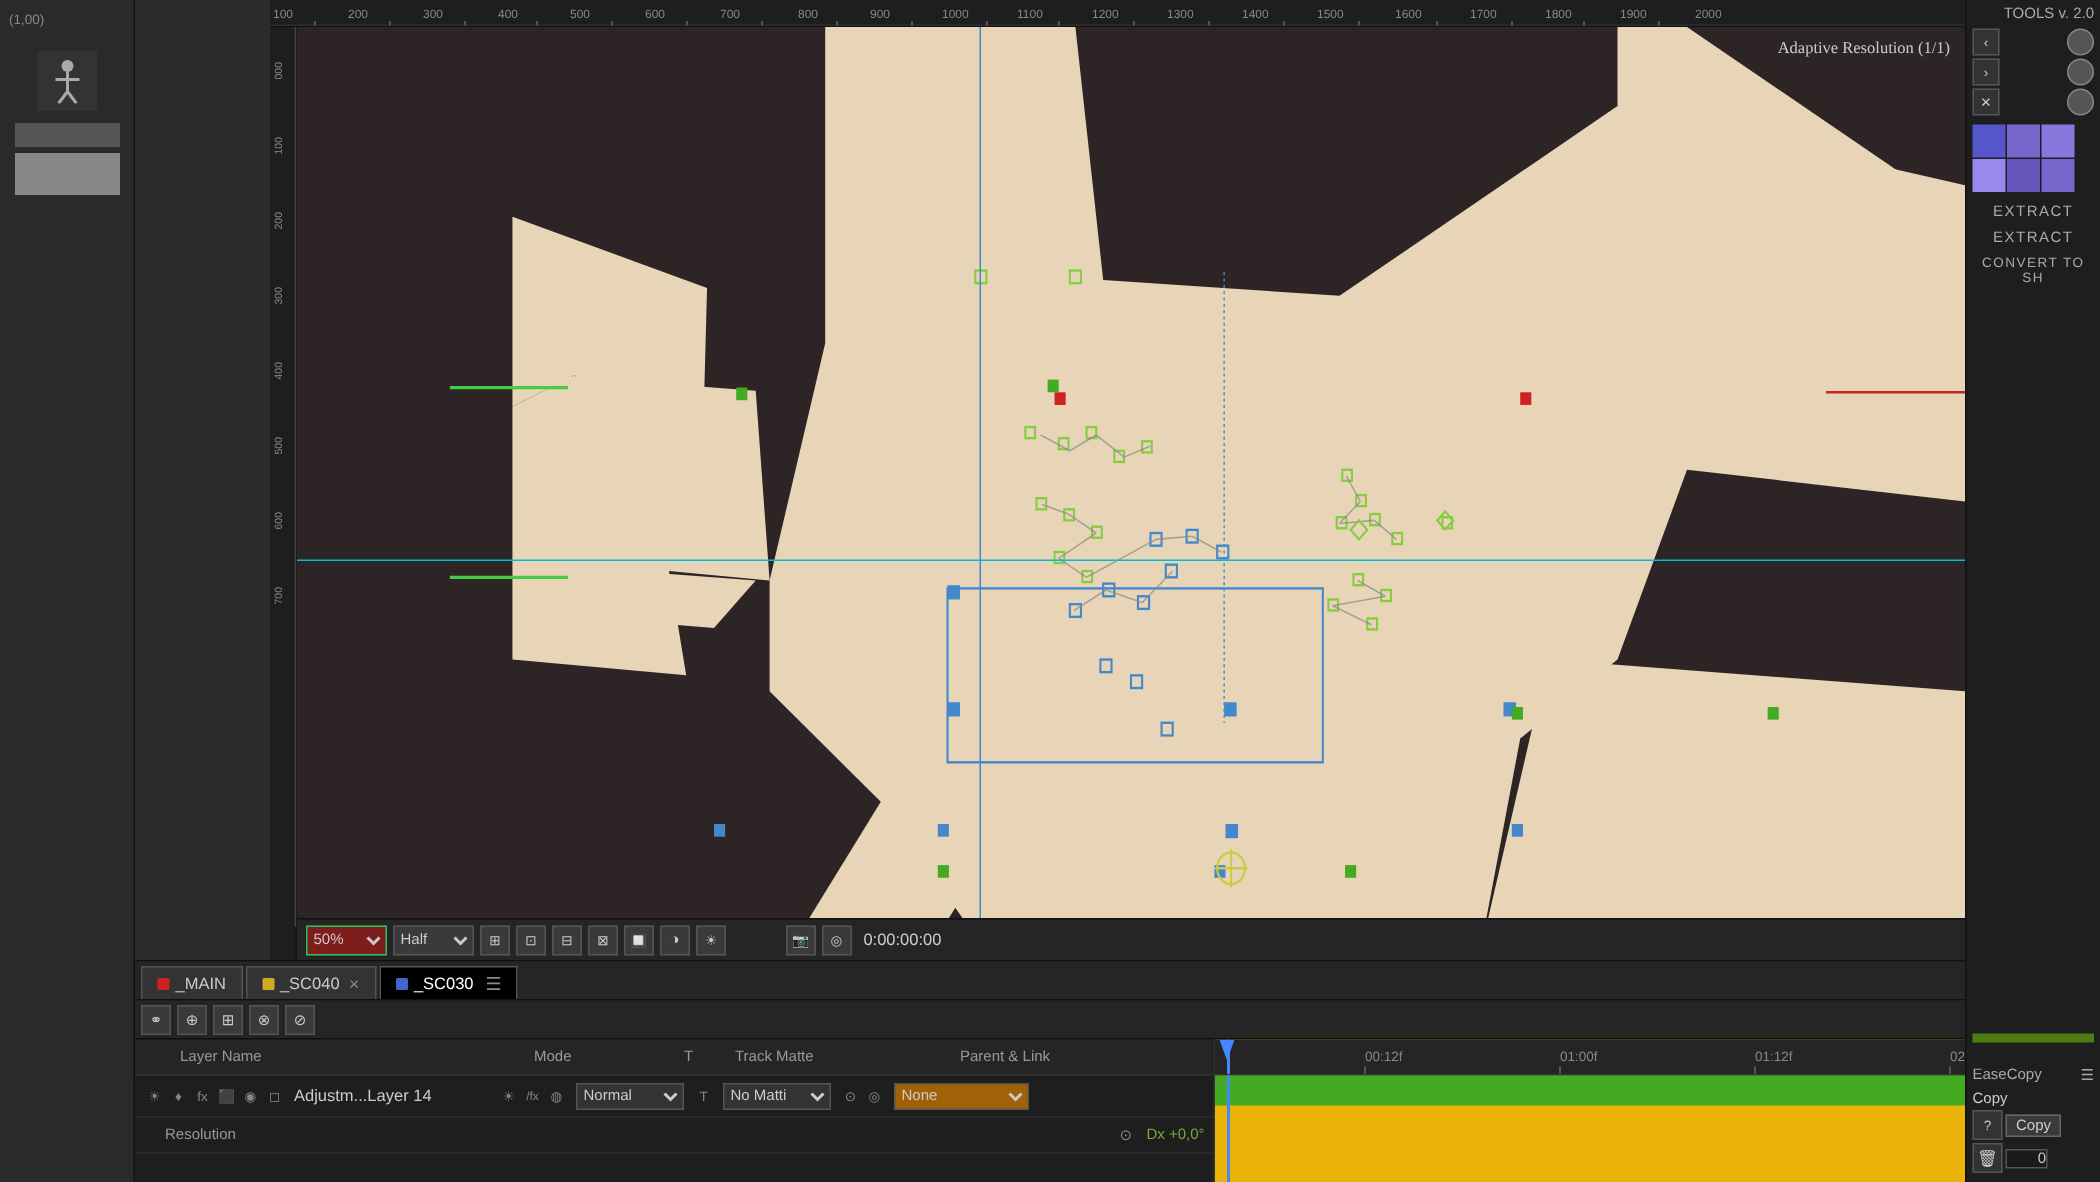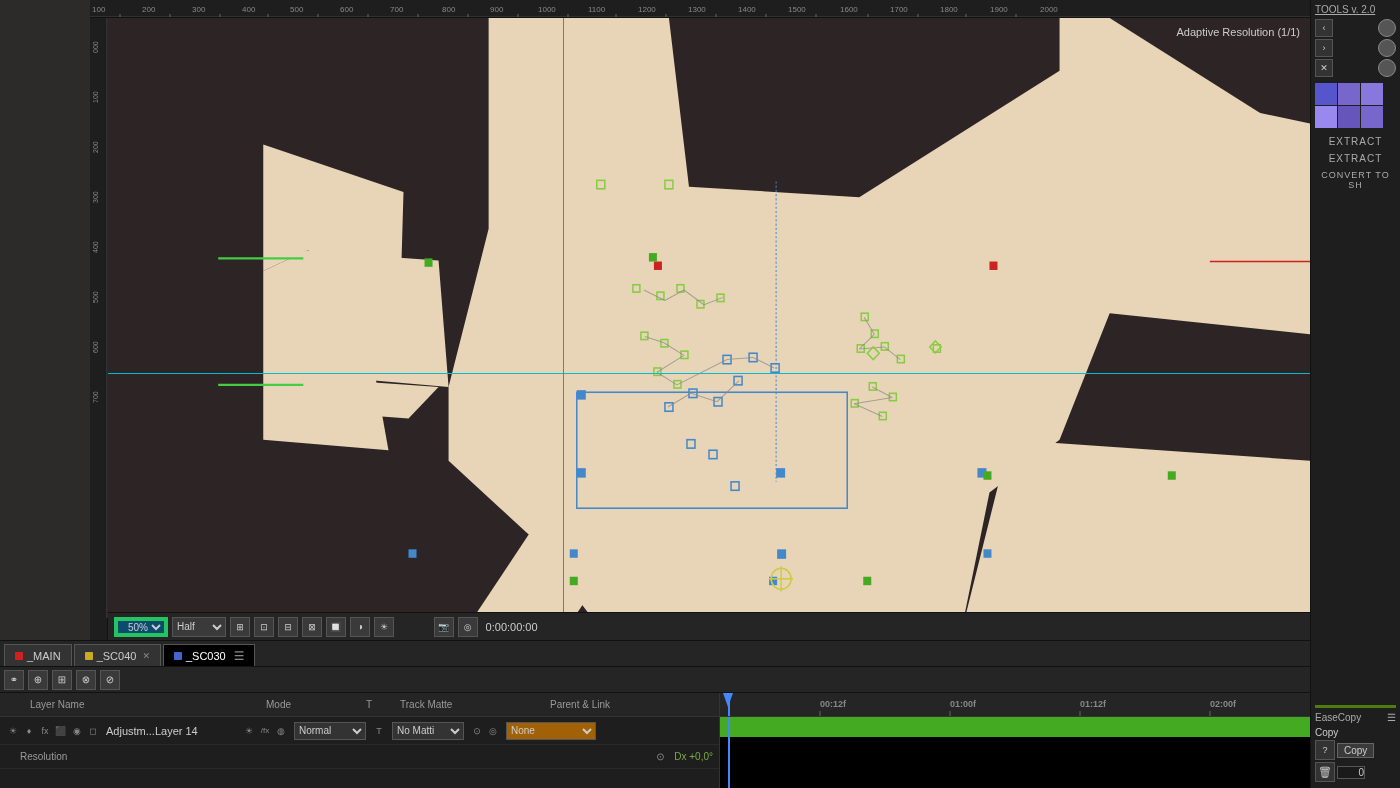--- a/index.html
+++ b/index.html
@@ -121,33 +121,33 @@
     .right-panel {
       width: 90px;
       background: #1e1e1e;
       border-left: 1px solid #111;
       display: flex;
       flex-direction: column;
       padding: 4px;
       flex-shrink: 0;
     }
     .right-panel .tools-header {
-      font-size: 10px; color: #aaa; text-align: left; margin-bottom: 4px; text-decoration: underline;
+      font-size: 10px; color: #aaa; text-align: right; margin-bottom: 4px;
     }
     .rp-nav-row { display: flex; justify-content: space-between; margin-bottom: 2px; }
     .rp-btn { width: 18px; height: 18px; background: #333; border: 1px solid #555; color: #ccc; font-size: 9px; display: flex; align-items: center; justify-content: center; cursor: pointer; }
     .rp-circle { width: 18px; height: 18px; border-radius: 50%; background: #555; border: 1px solid #888; }
 
     .rp-swatch-grid { display: grid; grid-template-columns: repeat(3, 22px); gap: 1px; margin: 4px 0; }
     .rp-swatch { width: 22px; height: 22px; }
 
     .rp-label { font-size: 10px; color: #aaa; text-align: center; margin: 4px 0 2px; letter-spacing: 1px; }
 
     
-    .easecopy-section { margin-top: auto; border-top: 3px solid #4d7c0f; padding-top: 4px; }
+    .easecopy-section { margin-top: auto; border-top: 6px solid #4d7c0f; padding-top: 16px; }
     .easecopy-header { font-size: 10px; color: #aaa; text-align: left; margin-bottom: 4px; display: flex; justify-content: space-between; }
     .ec-row { display: flex; align-items: center; gap: 2px; margin-bottom: 2px; }
     .ec-label { font-size: 10px; color: #ccc; }
     .ec-btn { background: #3a3a3a; border: 1px solid #666; color: #ccc; font-size: 10px; padding: 1px 6px; cursor: pointer; }
     .ec-input { width: 28px; background: #1a1a1a; border: 1px solid #555; color: #ccc; font-size: 10px; text-align: right; }
     .ec-icon-btn { width: 20px; height: 20px; background: #333; border: 1px solid #555; display: flex; align-items: center; justify-content: center; cursor: pointer; }
 
     
     .timeline-area {
       height: 148px;
@@ -257,24 +257,23 @@
       color: #999;
       gap: 6px;
     }
     .layer-sub-name { flex: 1; }
     .layer-sub-reset { color: #cc4444; font-size: 10px; cursor: pointer; }
     .layer-sub-val { color: #7aaa44; font-size: 10px; }
 
     
     .track-area {
       flex: 1;
-      background: #000000;
+      background: #eab308;
       position: relative;
       overflow: hidden;
-      font-weight: bold;
     }
     .track-ruler {
       height: 24px;
       background: #252525;
       border-bottom: 1px solid #333;
       position: relative;
       overflow: hidden;
     }
     .track-playhead {
       position: absolute;
@@ -306,20 +305,38 @@
       width: 2px;
       background: #4488ff;
       left: 8px;
     }
   </style>
 </head>
 <body>
 
 <div class="app-container">
 
+  <div class="left-sidebar">
+    <div class="coords">(1,00)</div>
+    <div class="sidebar-tools-group">
+
+      <div style="width:40px;height:40px;background:#333;display:flex;align-items:center;justify-content:center;margin-bottom:8px;cursor:pointer;">
+        <svg width="24" height="30" viewBox="0 0 24 30">
+          <circle cx="12" cy="5" r="4" fill="#aaa"></circle>
+          <line x1="12" y1="9" x2="12" y2="22" stroke="#aaa" stroke-width="2"></line>
+          <line x1="4" y1="14" x2="20" y2="14" stroke="#aaa" stroke-width="2"></line>
+          <line x1="12" y1="22" x2="6" y2="30" stroke="#aaa" stroke-width="2"></line>
+          <line x1="12" y1="22" x2="18" y2="30" stroke="#aaa" stroke-width="2"></line>
+        </svg>
+      </div>
+
+      <div style="width:70px;height:16px;background:#555;margin-bottom:4px;"></div>
+      <div style="width:70px;height:28px;background:#888;margin-bottom:4px;"></div>
+    </div>
+  </div>
 
   <div class="main-area">
 
     <div class="viewport-container">
 
       <div class="ruler-top">
         <svg width="100%" height="18" style="position:absolute;top:0;left:0;">
           <line x1="0" y1="17" x2="100%" y2="17" stroke="#444" stroke-width="1"></line>
 
           <g font-size="8" fill="#888">
@@ -500,25 +517,25 @@
 
           <line x1="1100" y1="231" x2="1290" y2="231" stroke="#cc2222" stroke-width="1.5"></line>
           <rect x="1290" y="227" width="8" height="8" fill="#cc2222"></rect>
 
           <path d="M764,312 L770,318 L764,324 L758,318 Z" fill="none" stroke="#88cc44" stroke-width="1.5"></path>
 
           <line x1="667" y1="155" x2="667" y2="440" stroke="#4488cc" stroke-width="1" stroke-dasharray="2,2"></line>
 
         </svg>
 
-        <div class="adaptive-res" style="position:absolute;top:8px;right:10px;color:#ccc;font-size:11px;z-index:20;">Adaptive Resolution (1/1)</div>
+        <div class="adaptive-res" style="position:absolute;top:8px;right:10px;color:#ccc;font-size:11px;z-index:20;font-family:Liberation Serif, serif;">Adaptive Resolution (1/1)</div>
       </div>
 
       <div class="viewport-toolbar">
-        <select style="width:54px;background:#0c4a6e;color:#ccc;border:4px solid #22c55e;font-size:10px;height:20px;text-align:right;">
+        <select style="width:54px;background:#7f1d1d;color:#ccc;border:1px solid #22c55e;font-size:10px;height:20px;">
           <option>50%</option><option>100%</option><option>25%</option>
         </select>
         <select style="width:54px;background:#3a3a3a;color:#ccc;border:1px solid #555;font-size:10px;height:20px;">
           <option>Half</option><option>Full</option><option>Quarter</option>
         </select>
 
         <div class="tb-btn">⊞</div>
         <div class="tb-btn">⊡</div>
         <div class="tb-btn">⊟</div>
         <div class="tb-btn">⊠</div>

